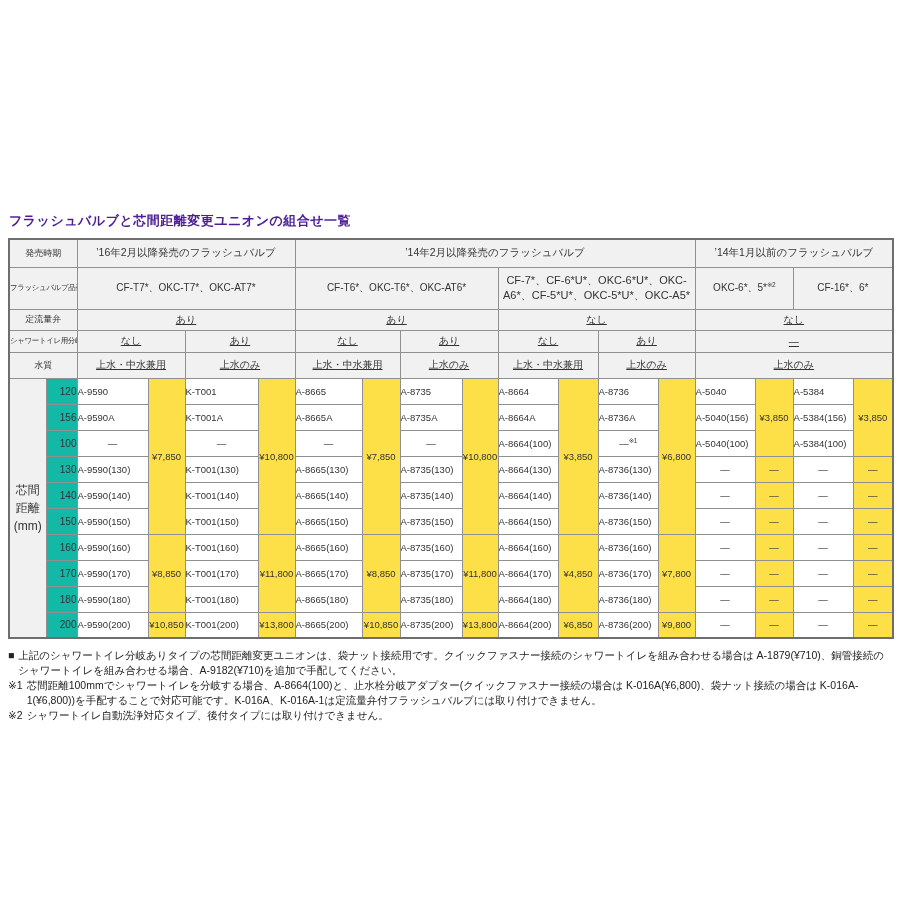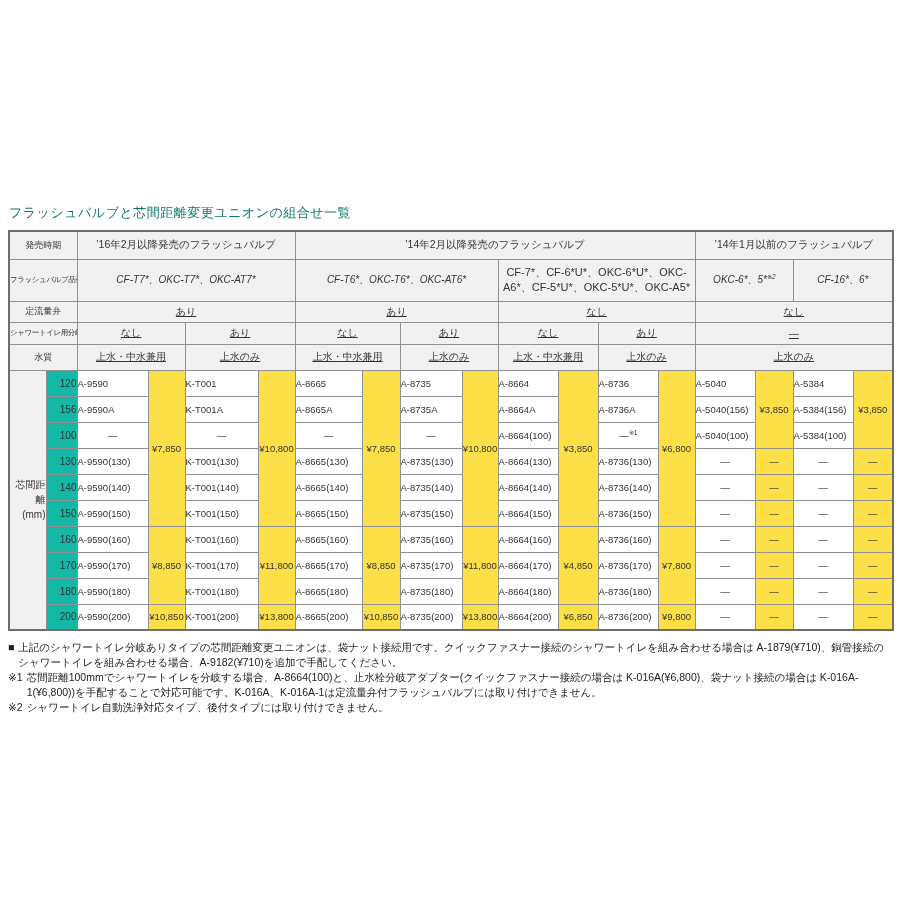--- a/index.html
+++ b/index.html
@@ -7,22 +7,22 @@
   body {
     width: 900px; height: 900px;
     background: #ffffff;
     font-family: "Liberation Sans", "DejaVu Sans", sans-serif;
     color: #333;
   }
   .canvas { position: relative; width: 900px; height: 900px; overflow: hidden; }
   .content { position: absolute; left: 8px; top: 196px; width: 886px; }
 
   .title {
-    font-size: 13px; font-weight: normal; color: #0f766e;
-    margin: 8px 0 8px 1px; letter-spacing: 0.5px;
+    font-size: 13px; font-weight: bold; color: #4c1d95;
+    margin: 16px 0 8px 1px; letter-spacing: 0.5px;
   }
 
   table.combi {
     border-collapse: collapse; table-layout: fixed;
     width: 884px; border: 2px solid #6e6e6e;
   }
   table.combi td, table.combi th {
     border: 1px solid #909090; overflow: hidden;
     font-weight: normal; padding: 0; vertical-align: middle;
   }
@@ -31,27 +31,27 @@
   tr.r2 { height: 42px; }
   tr.r3 { height: 21px; }
   tr.r4 { height: 22px; }
   tr.r5 { height: 26px; }
   tbody tr { height: 26px; }
 
   .hd { background: #f1f1f1; text-align: center; color: #333; }
   .lbl   { font-size: 9px; white-space: nowrap; }
   .lblsm { font-size: 7.5px; letter-spacing: -0.4px; white-space: nowrap; }
   .t-rel { font-size: 10.5px; margin-left: 32px; }
-  .t-mod { font-size: 10px; font-style: italic; }
+  .t-mod { font-size: 10px; }
   .t-modsm { font-size: 11px; line-height: 1.35; padding: 1px 2px; }
   .t-opt { font-size: 10px; text-decoration: underline; }
 
   
   td.num { background: #14b8a6; font-size: 10px; text-align: right; padding-right: 5px; }
-  th.pitch { background: #f1f1f1; font-size: 10px; text-align: right; line-height: 1.5; }
+  th.pitch { background: #f1f1f1; font-size: 12px; text-align: center; line-height: 1.5; }
   td.m { background: #fff; font-size: 9.5px; text-align: left; padding-left: 5px; white-space: nowrap; }
   td.m.c { text-align: center; padding-left: 0; }
   td.p { background: #fde047; font-size: 9.5px; text-align: center; white-space: nowrap; }
   sup.fn { font-size: 6.5px; vertical-align: super; letter-spacing: -0.5px; }
 
   .notes { margin-top: 9px; width: 884px; font-size: 10.5px; line-height: 15px; color: #222; }
   .note { display: flex; margin: 0; }
   .note .mk { flex: 0 0 auto; padding-right: 4px; white-space: nowrap; }
   .note .tx { flex: 1 1 auto; }
 </style>

